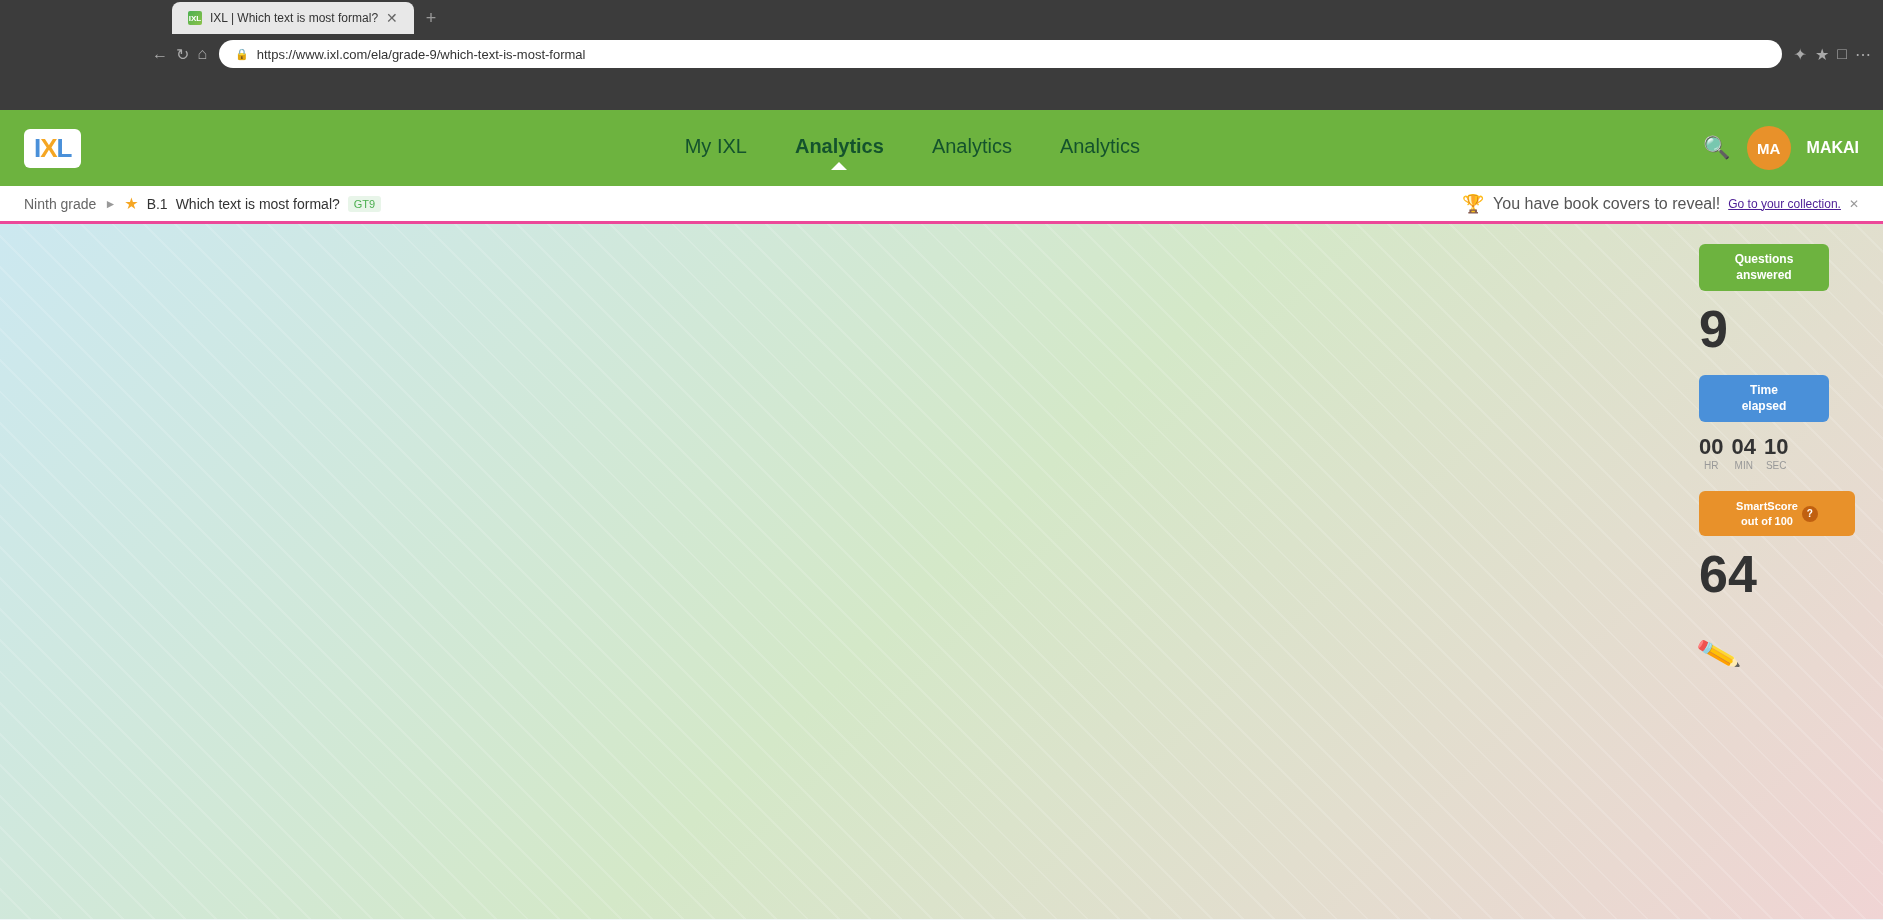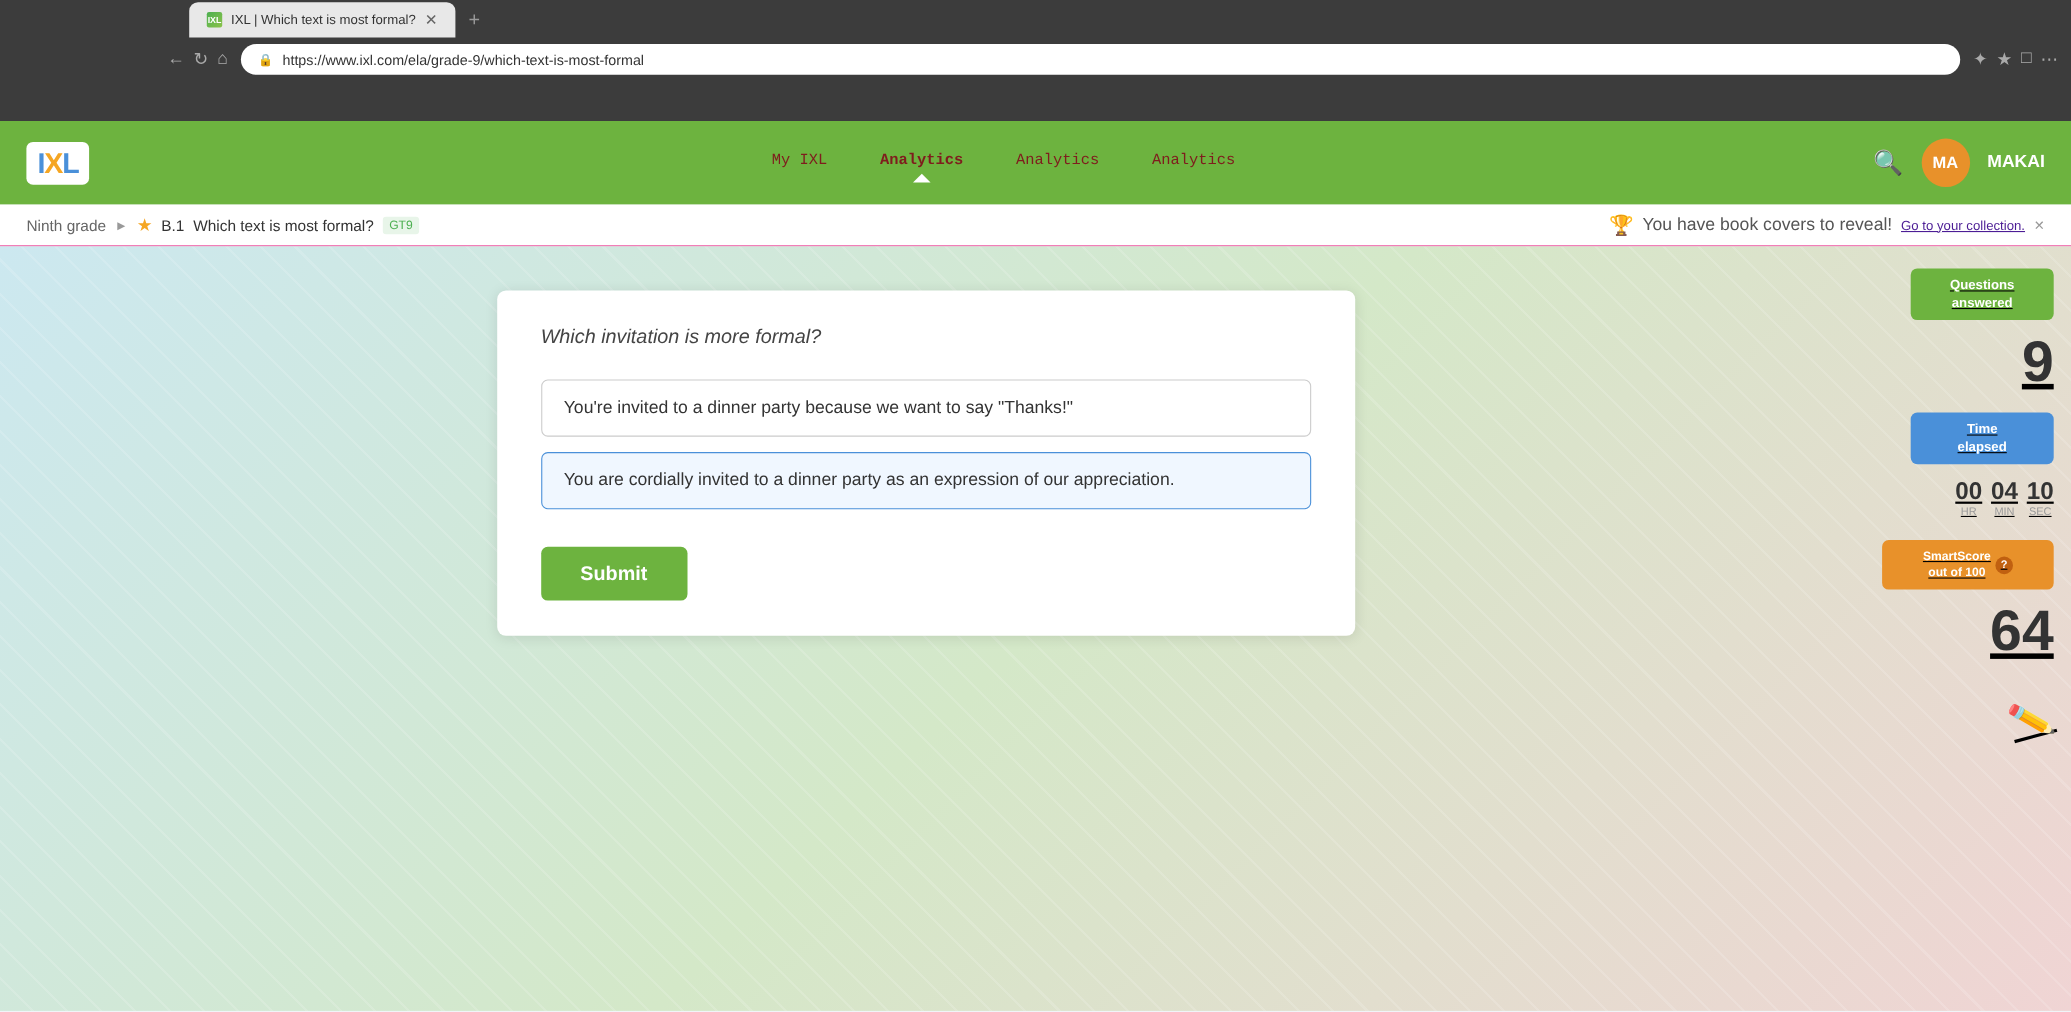--- a/index.html
+++ b/index.html
@@ -77,28 +77,27 @@
       font-weight: 900;
       color: #4a90d9;
       letter-spacing: -1px;
       margin-right: 40px;
     }
     .ixl-logo span { color: #f5a623; }
     .ixl-nav {
       display: flex; gap: 48px; flex: 1; justify-content: center;
     }
     .nav-item {
-      color: #7f1d1d;
-      font-size: 14px;
+      color: #14532d;
+      font-size: 20px;
       font-weight: 500;
       cursor: pointer;
       text-decoration: none;
       position: relative;
       padding-bottom: 4px;
-      font-family: Liberation Mono, monospace;
     }
     .nav-item.active::after {
       content: '';
       position: absolute;
       bottom: -8px;
       left: 50%;
       transform: translateX(-50%);
       width: 0; height: 0;
       border-left: 8px solid transparent;
       border-right: 8px solid transparent;
@@ -117,21 +116,21 @@
       display: flex; align-items: center; justify-content: center;
       color: white; font-size: 15px; font-weight: bold;
     }
     .user-name { color: white; font-size: 16px; font-weight: 600; }
 
     
     .breadcrumb-bar {
       background: white;
       padding: 8px 24px;
       display: flex; align-items: center; gap: 8px;
-      border-bottom: 1px solid #ec4899;
+      border-bottom: 3px solid #ec4899;
       height: 38px;
     }
     .breadcrumb-text {
       font-size: 14px; color: #666;
     }
     .breadcrumb-arrow { color: #999; font-size: 12px; }
     .breadcrumb-star { color: #f5a623; }
     .breadcrumb-current { font-size: 14px; color: #333; font-weight: 500; }
     .breadcrumb-badge {
       background: #e8f5e9; color: #4caf50;
@@ -235,25 +234,24 @@
       font-size: 15px;
       color: #555;
     }
 
     
     .right-sidebar {
       width: 200px;
       padding: 20px 16px;
       display: flex;
       flex-direction: column;
-      align-items: flex-end;
+      align-items: flex-start;
       gap: 8px;
       position: relative;
       z-index: 1;
-      text-decoration: underline;
     }
 
     .sidebar-badge {
       background: #6db33f;
       color: white;
       border-radius: 6px;
       padding: 8px 12px;
       text-align: center;
       font-size: 12px;
       font-weight: 700;
@@ -400,29 +398,20 @@
       <span class="trophy-icon">🏆</span>
       <span style="font-size:16px;">You have book covers to reveal!</span>
       <a class="notification-link">Go to your collection.</a>
       <span class="notification-close">✕</span>
     </div>
   </div>
 
   <div class="main-content">
 
     <div class="question-panel">
-      <div class="question-card">
-        <div class="question-text">Which invitation is more formal?</div>
-
-        <div class="answer-option">You're invited to a dinner party because we want to say "Thanks!"</div>
-
-        <div class="answer-option selected">You are cordially invited to a dinner party as an expression of our appreciation.</div>
-
-        <button class="submit-btn">Submit</button>
-      </div>
 
     </div>
 
     <div class="right-sidebar">
       <div class="sidebar-badge">
         <span style="white-space:pre-line;">Questions
 answered</span>
       </div>
       <div class="sidebar-number">9</div>
 

